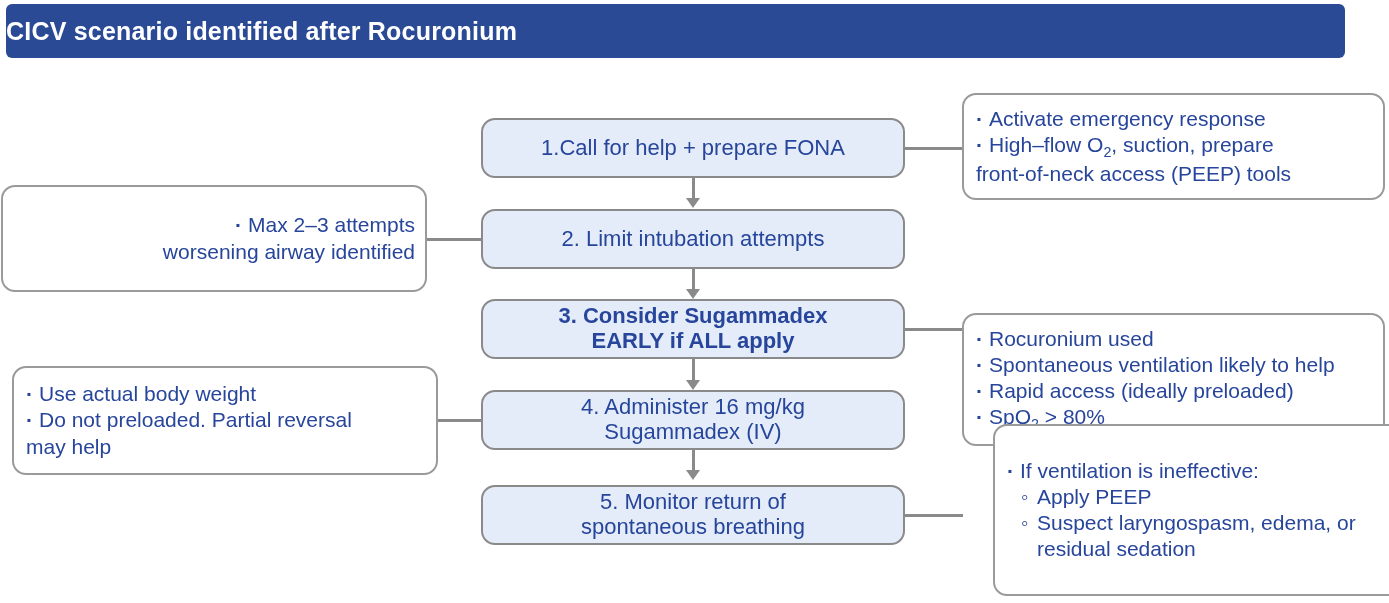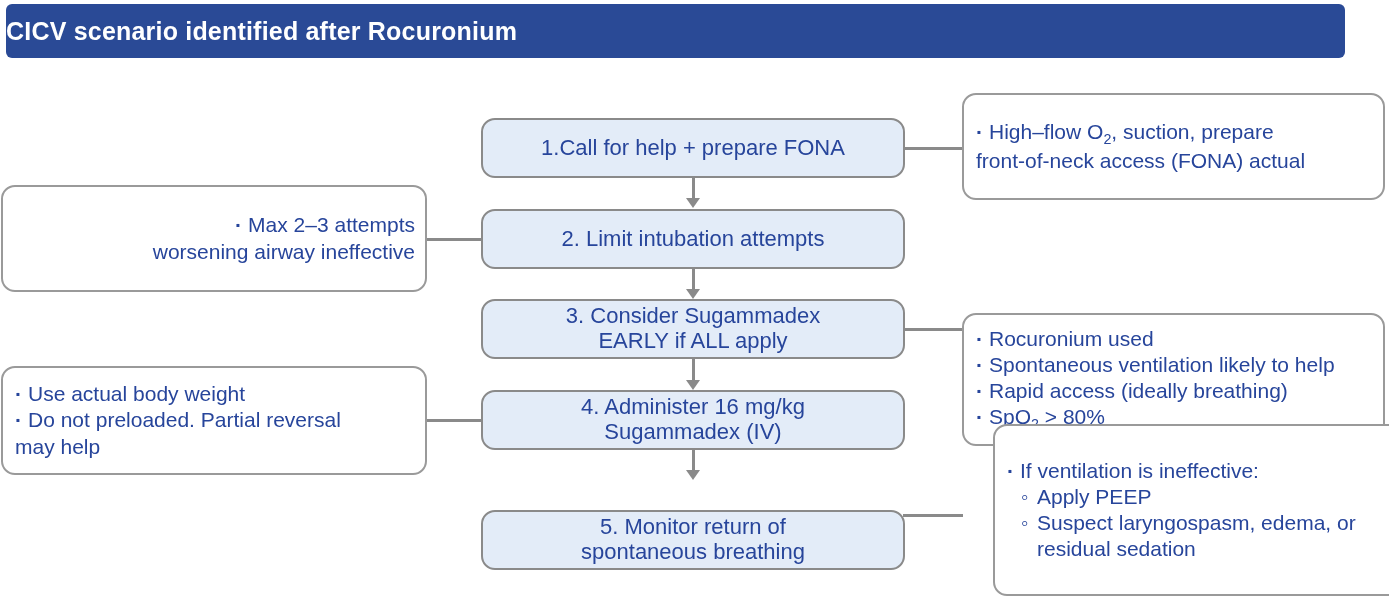--- a/index.html
+++ b/index.html
@@ -152,59 +152,60 @@
       <span>1.Call for help + prepare FONA</span>
     </span>
   </div>
 
   <div class="step-box" style="left:481px; top:209px; width:424px; height:60px;">
     <span class="step-text">
       <span>2. Limit intubation attempts</span>
     </span>
   </div>
 
-  <div class="step-box" style="left:481px; top:299px; width:424px; height:60px;">
+  <div class="step-box" style="left:481px; top:299px; width:424px; height:60px;font-weight:bold;">
     <span class="step-text">
       <span>3. Consider Sugammadex</span><br>
       <span>EARLY if ALL apply</span>
     </span>
   </div>
 
   <div class="step-box" style="left:481px; top:390px; width:424px; height:60px;">
     <span class="step-text">
       <span>4. Administer 16 mg/kg</span><br>
       <span>Sugammadex (IV)</span>
     </span>
   </div>
 
-  <div class="step-box" style="left:481px; top:485px; width:424px; height:60px;margin-top:25px;">
+  <div class="step-box" style="left:481px; top:485px; width:424px; height:60px;">
     <span class="step-text">
       <span>5. Monitor return of</span><br>
       <span>spontaneous breathing</span>
     </span>
   </div>
 
   <div class="note-box" style="left:962px; top:93px; width:423px; height:107px;">
+    <div class="note-line bullet-sq">Activate emergency response</div>
     <div class="note-line bullet-sq">High–flow O<sub>2</sub>, suction, prepare</div>
-    <div class="note-line cont">front-of-neck access (FONA) actual</div>
+    <div class="note-line cont">front-of-neck access (PEEP) tools</div>
   </div>
 
   <div class="note-box" style="left:1px; top:185px; width:426px; height:107px;align-items:flex-end;">
     <div class="note-line bullet-sq">Max 2–3 attempts</div>
-    <div class="note-line cont">worsening airway ineffective</div>
+    <div class="note-line cont">worsening airway identified</div>
   </div>
 
   <div class="note-box" style="left:962px; top:265px; width:423px; height:133px;margin-top:48px;">
     <div class="note-line bullet-sq">Rocuronium used</div>
     <div class="note-line bullet-sq">Spontaneous ventilation likely to help</div>
-    <div class="note-line bullet-sq">Rapid access (ideally breathing)</div>
+    <div class="note-line bullet-sq">Rapid access (ideally preloaded)</div>
     <div class="note-line bullet-sq">SpO<sub>2</sub> &gt; 80%</div>
   </div>
 
-  <div class="note-box" style="left:1px; top:366px; width:426px; height:109px;">
+  <div class="note-box" style="left:12px; top:366px; width:426px; height:109px;">
     <div class="note-line bullet-sq">Use actual body weight</div>
     <div class="note-line bullet-sq">Do not preloaded. Partial reversal</div>
     <div class="note-line cont">may help</div>
   </div>
 
   <div class="note-box" style="left:993px; top:424px; width:423px; height:172px;">
     <div class="note-line bullet-sq">If ventilation is ineffective:</div>
     <div class="note-line bullet-ci">Apply PEEP</div>
     <div class="note-line bullet-ci">Suspect laryngospasm, edema, or</div>
     <div class="note-line cont-sub">residual sedation</div>

